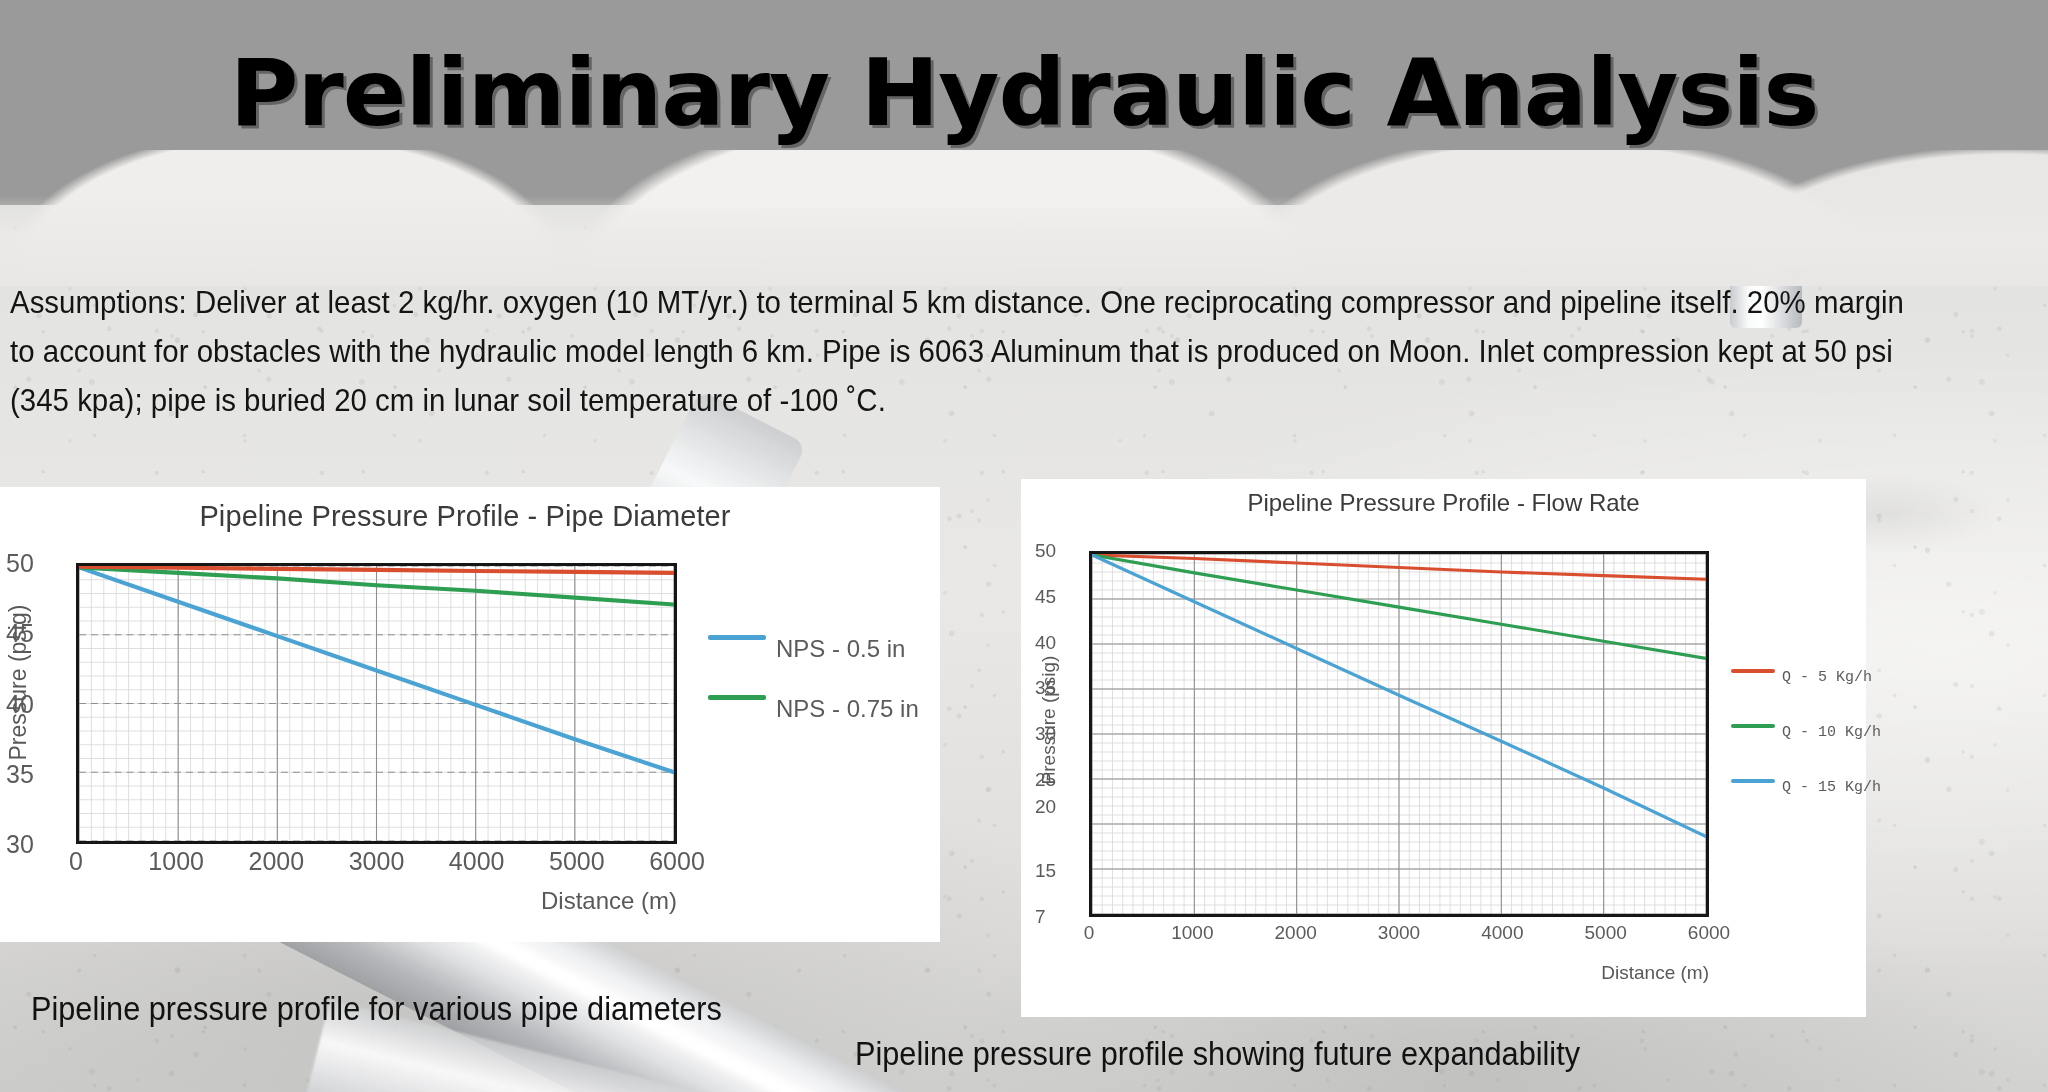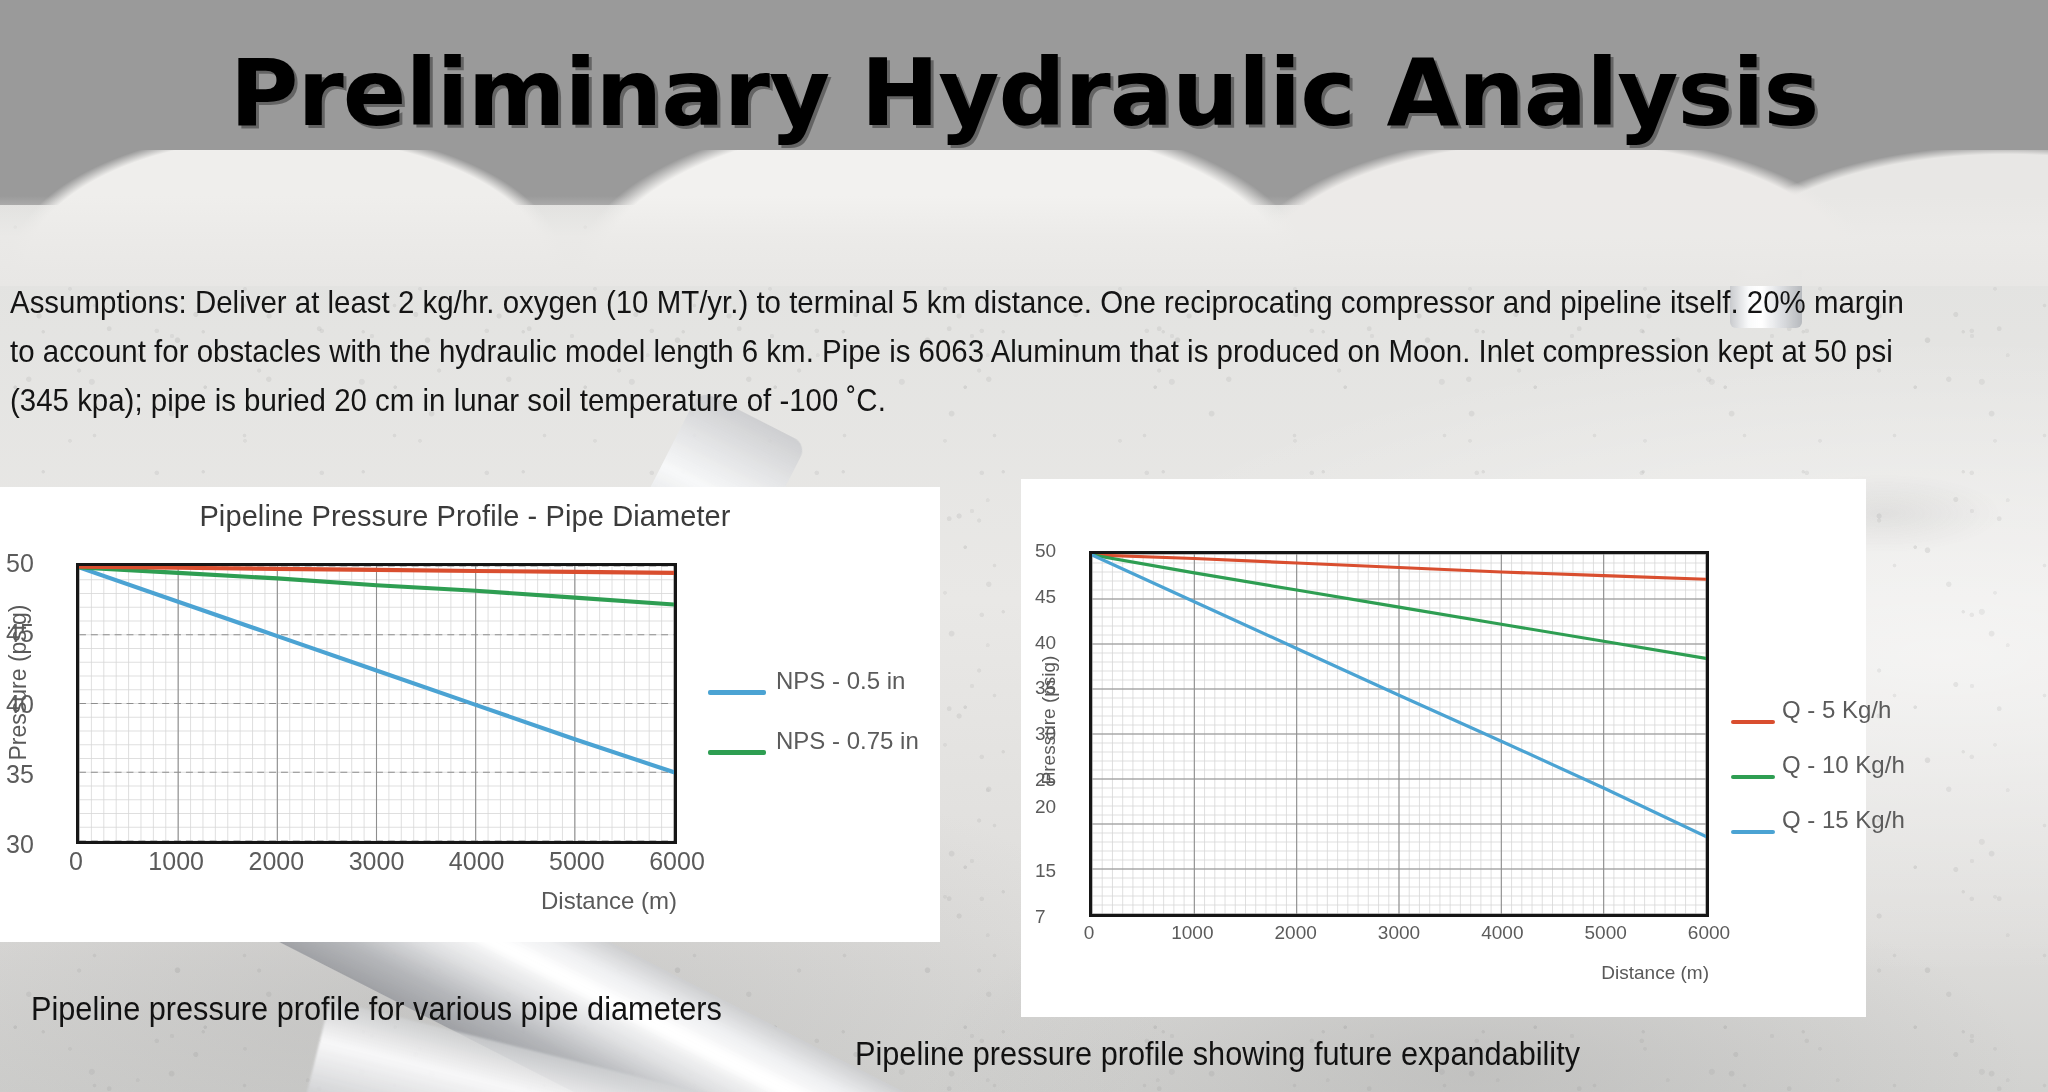--- a/index.html
+++ b/index.html
@@ -192,31 +192,31 @@
   #chart-left .xlabel { font-size: 24px; left: 86px; width: 601px; top: 400px; }
 
   #chart-right .ytick  { font-size: 19px; width: 46px; }
   #chart-right .xtick  { font-size: 19px; width: 90px; }
   #chart-right .xlabel { font-size: 19px; left: 68px; width: 620px; top: 483px; }
 
   .legend { position: absolute; }
   #chart-left .legend  { left: 718px; top: 148px; }
   #chart-right .legend { left: 710px; top: 190px; }
 
-  .legend-row { display: flex; align-items: flex-end; }
+  .legend-row { display: flex; align-items: flex-start; }
   #chart-left .legend-row  { height: 60px; }
   #chart-right .legend-row { height: 55px; }
 
   .legend-swatch { display: block; border-radius: 2px; }
   #chart-left .legend-swatch  { width: 58px; height: 5px; margin-right: 10px; }
   #chart-right .legend-swatch { width: 44px; height: 4px; margin-right: 7px; }
 
   .legend-label { color: #5b5b5b; white-space: nowrap; }
   #chart-left .legend-label  { font-size: 24px; }
-  #chart-right .legend-label { font-size: 24px; }
+  #chart-right .legend-label { font-size: 15px; font-family: Liberation Mono, monospace; }
 
   
   .caption {
     position: absolute;
     font-family: "Liberation Sans", sans-serif;
     color: #121212;
     white-space: nowrap;
     transform: scaleX(.93);
     transform-origin: left top;
   }
@@ -355,20 +355,21 @@
       <div class="xtick" style="left: 31px; width: 110px; top: 360px;">0</div>
       <div class="xtick" style="left: 131.167px; width: 110px; top: 360px;">1000</div>
       <div class="xtick" style="left: 231.333px; width: 110px; top: 360px;">2000</div>
       <div class="xtick" style="left: 331.5px; width: 110px; top: 360px;">3000</div>
       <div class="xtick" style="left: 431.667px; width: 110px; top: 360px;">4000</div>
       <div class="xtick" style="left: 531.833px; width: 110px; top: 360px;">5000</div>
       <div class="xtick" style="left: 632px; width: 110px; top: 360px;">6000</div>
     </div>
 
   <div class="chart-card" id="chart-right">
+    <div class="chart-title">Pipeline Pressure Profile - Flow Rate</div>
     <div class="ylabel">Pressure (psig)</div>
     <div class="plot" id="plot-right">
       <svg class="grid-svg" id="svg-right" viewBox="0 0 620 366" preserveAspectRatio="none">
           <line x1="0" y1="0" x2="0" y2="366" stroke="#d6d6d6" stroke-width="0.8"></line>
           <line x1="10.333333333333334" y1="0" x2="10.333333333333334" y2="366" stroke="#d6d6d6" stroke-width="0.8"></line>
           <line x1="20.666666666666668" y1="0" x2="20.666666666666668" y2="366" stroke="#d6d6d6" stroke-width="0.8"></line>
           <line x1="31" y1="0" x2="31" y2="366" stroke="#d6d6d6" stroke-width="0.8"></line>
           <line x1="41.333333333333336" y1="0" x2="41.333333333333336" y2="366" stroke="#d6d6d6" stroke-width="0.8"></line>
           <line x1="51.666666666666664" y1="0" x2="51.666666666666664" y2="366" stroke="#d6d6d6" stroke-width="0.8"></line>
           <line x1="62" y1="0" x2="62" y2="366" stroke="#d6d6d6" stroke-width="0.8"></line>

